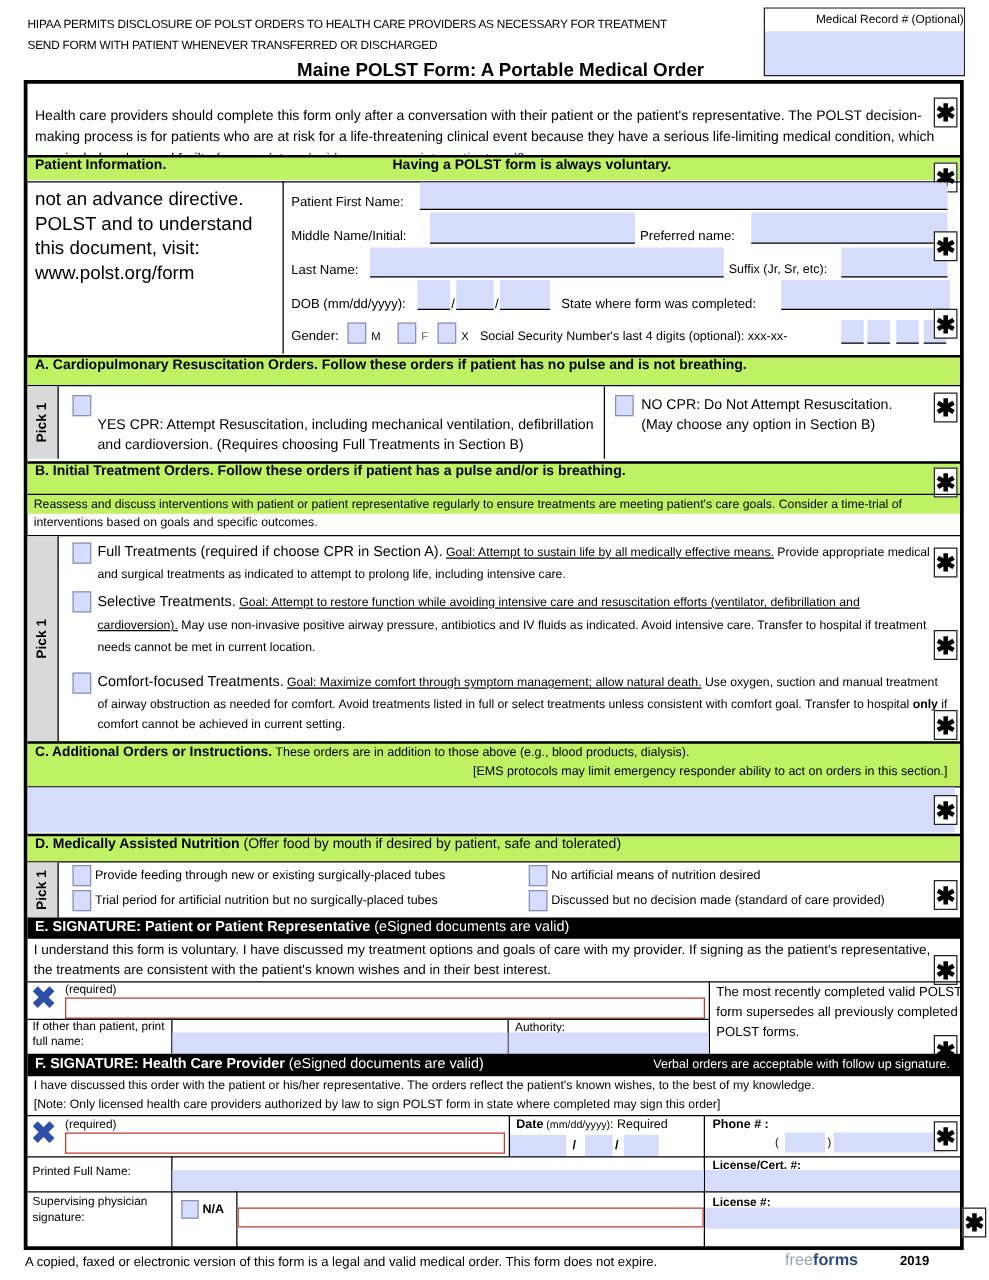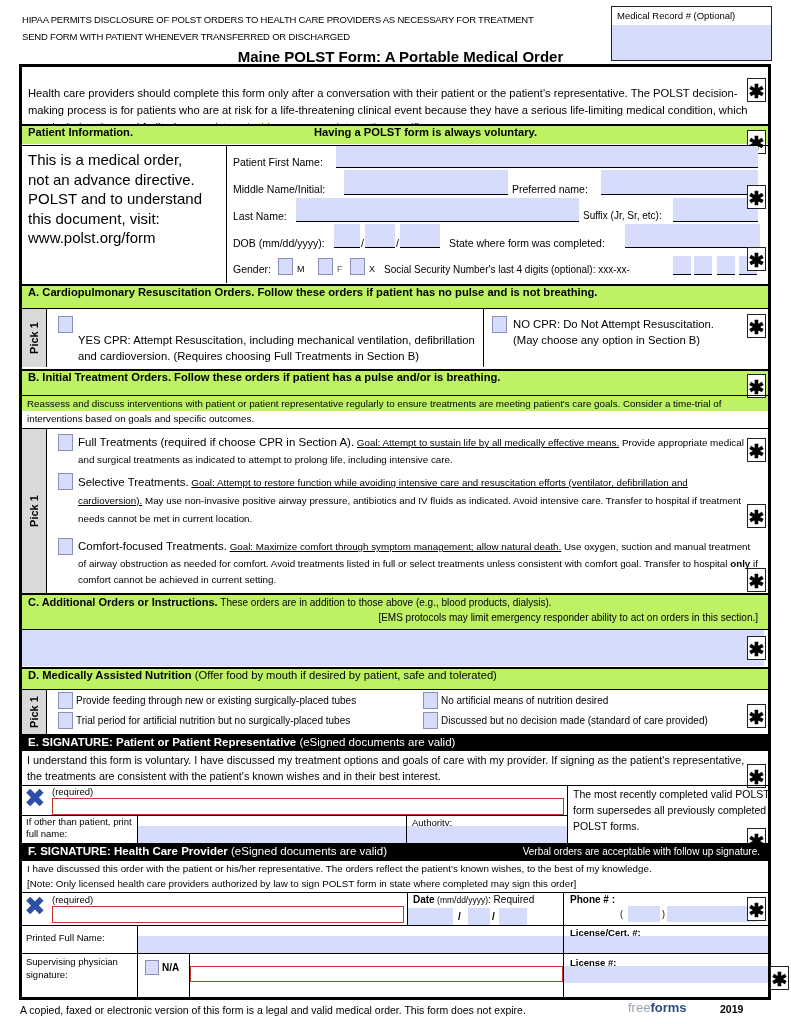--- a/index.html
+++ b/index.html
@@ -3,21 +3,21 @@
 <meta charset="utf-8">
 <style>
   * { box-sizing: border-box; margin: 0; padding: 0; }
   html, body { width: 791px; height: 1024px; background: #fff; overflow: hidden; }
   body { font-family: "Liberation Sans", sans-serif; color: #000; position: relative; font-size: 10px; }
   .abs { position: absolute; }
   .fill { background: #d6dcfb; }
   .hipaa { left: 22px; font-size: 9.5px; letter-spacing: -0.2px; }
   .title { left: 0; width: 791px; top: 48px; text-align: center; font-weight: bold; font-size: 15px; padding-left: 10px; }
   .mrn { left: 611px; top: 6px; width: 161px; height: 55px; border: 1px solid #222; }
-  .mrn-label { font-size: 9.5px; padding: 3px 0 0 5px; height: 18px; background:#fff; }
+  .mrn-label { font-size: 9.5px; padding: 3px 0 0 5px; height: 18px; background:#fff;text-align:right; }
   .mrn-input { height: 35px; }
   .frame { left: 19px; top: 64px; width: 752px; height: 936px; border: 3px solid #000; }
   .star { position: absolute; right: 2px; width: 19px; height: 24px; border: 1px solid #222; background: #fff; font-size: 19px; font-weight: bold; text-align: center; line-height: 26px; }
   .intro { left: 22px; top: 67px; width: 740px; font-size: 11.2px; line-height: 17px; padding: 18px 6px; }
   .intro a { color: #1a3fb5; text-decoration: underline; }
   .bar { position: absolute; left: 22px; width: 746px; background: #bef264; border-top: 2px solid #000; font-weight: bold; font-size: 11.2px; padding: 0 6px; }
   .vline { position: absolute; background: #000; width: 1px; }
   .hline { position: absolute; background: #000; height: 1px; }
   .pick { position: absolute; left: 22px; width: 25px; background: #d9d9d9; border-right: 1px solid #000; }
   .pick span { position: absolute; left: 50%; top: 50%; transform: translate(-50%,-50%) rotate(-90deg); font-weight: bold; font-size: 11px; white-space: nowrap; }
@@ -50,21 +50,20 @@
 <div class="star" style="top:78px;right:25px;position:absolute">✱</div>
 
 <div class="bar" style="top:124px;height:20px;">
   <span>Patient Information.</span>
   <span style="position:absolute;left:292px">Having a POLST form is always voluntary.</span>
 </div>
 <div class="star" style="top:130px;right:25px;position:absolute">✱</div>
 <div class="hline" style="left:22px;top:145px;width:746px"></div>
 <div class="vline" style="left:226px;top:145px;height:138px"></div>
 <div class="abs" style="left:28px;top:150px;font-size:15px;line-height:19.5px">
-  <div>This is a medical order,</div>
   <div>not an advance directive.</div>
   <div>POLST and to understand</div>
   <div>this document, visit:</div>
   <div>www.polst.org/form</div>
 </div>
 
 <span class="pf-label" style="left:233px;top:156px">Patient First Name:</span>
 <div class="pf-fill" style="left:336px;top:146px;width:422px;height:22px"></div>
 
 <span class="pf-label" style="left:233px;top:183px">Middle Name/Initial:</span>

